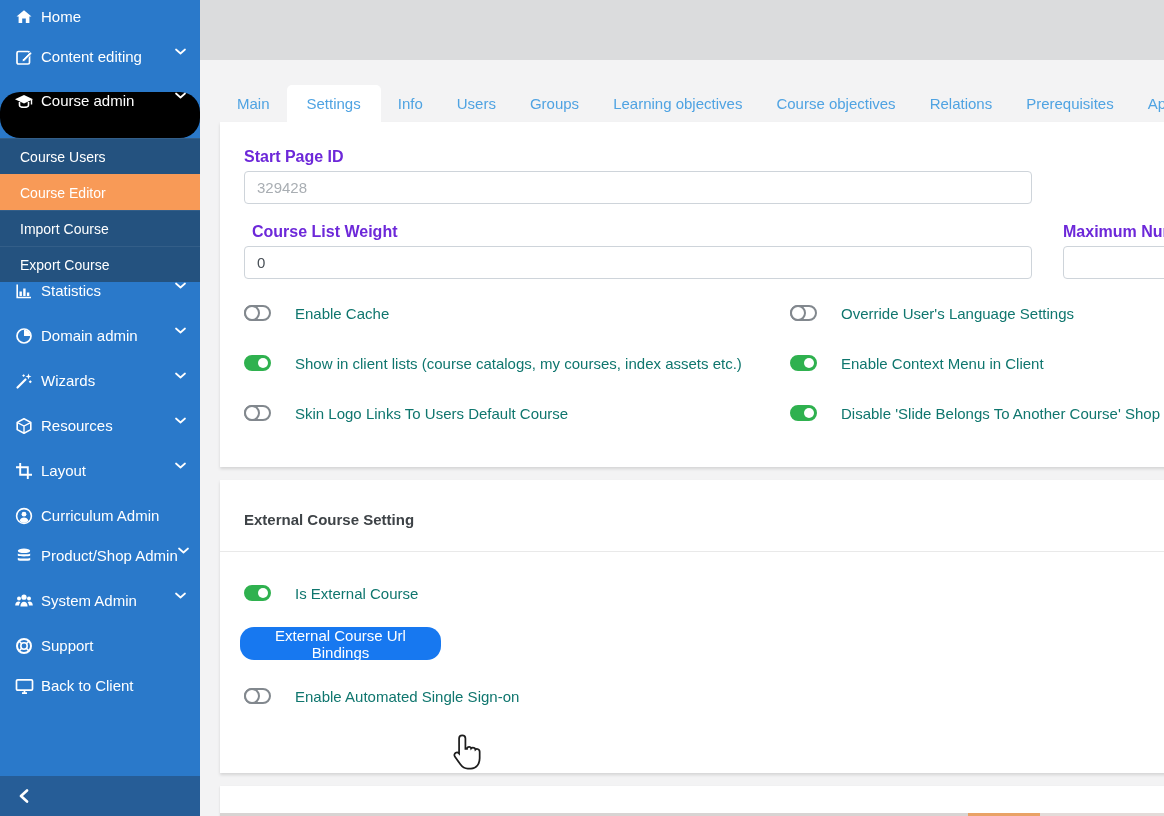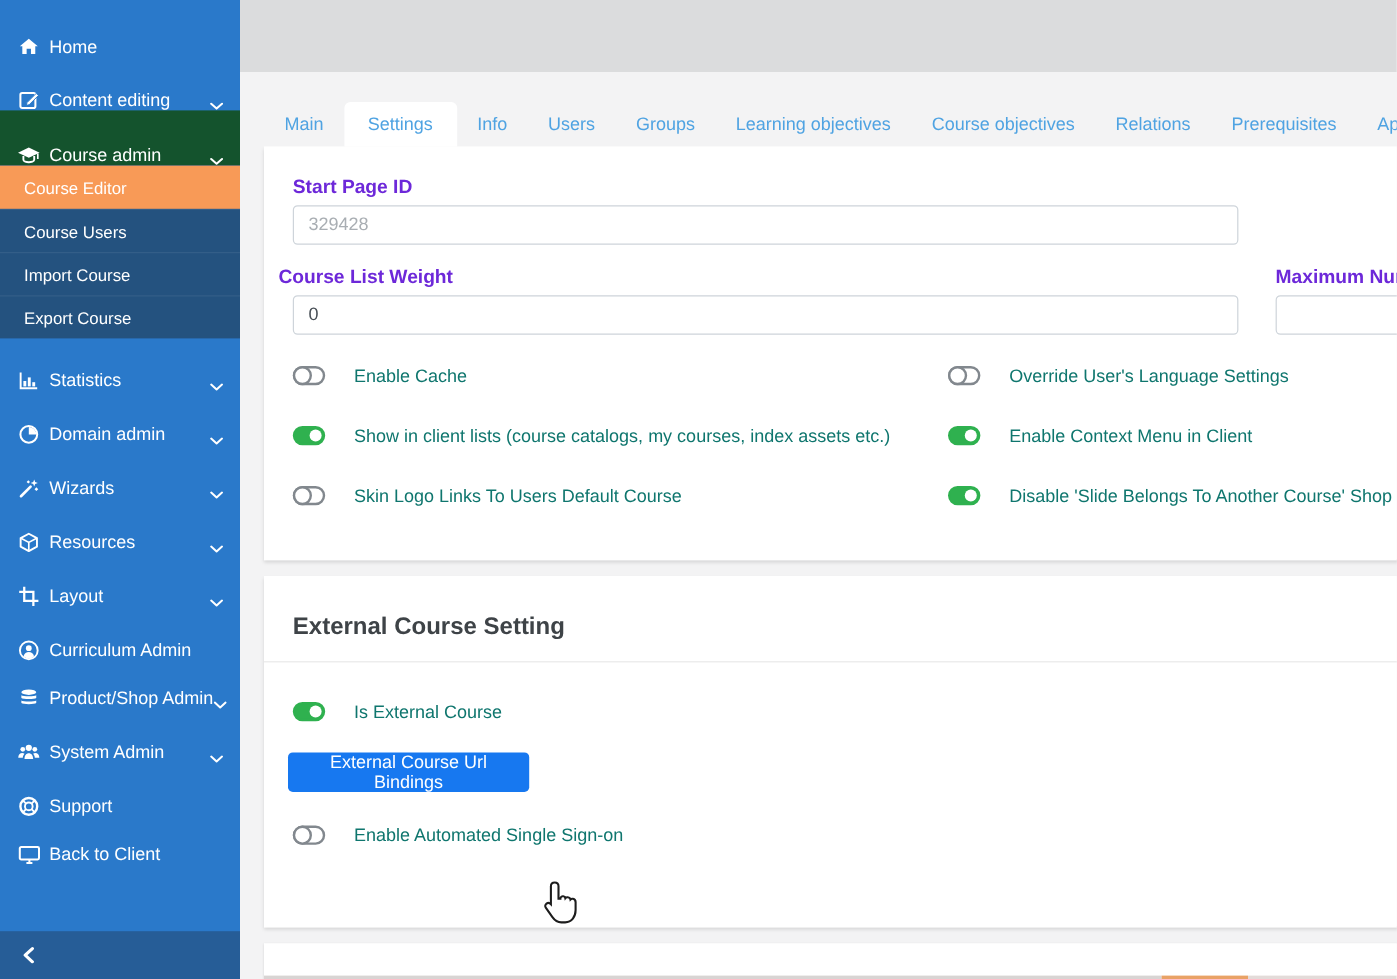--- a/index.html
+++ b/index.html
@@ -3,25 +3,25 @@
 <meta charset="utf-8">
 <style>
   html,body { margin:0; padding:0; }
   body {
     width:1164px; height:816px; position:relative; overflow:hidden;
     background:#f3f3f4; font-family:"Liberation Sans","DejaVu Sans",sans-serif;
     -webkit-font-smoothing:antialiased;
   }
   
   .sidebar { position:absolute; left:0; top:0; width:200px; height:816px; background:#2a79ca; z-index:5; }
-  .side-item { position:absolute; left:0; width:200px; height:44px; display:flex; align-items:flex-end; color:#fff; font-size:15px; cursor:pointer; }
+  .side-item { position:absolute; left:0; width:200px; height:44px; display:flex; align-items:flex-start; color:#fff; font-size:15px; cursor:pointer; }
   .side-item .ic { width:22px; margin-left:13px; margin-right:6px; display:flex; justify-content:center; align-items:center; flex:none; }
   .side-item .lbl { flex:1; white-space:nowrap; }
   .side-item .chev { margin-right:14px; flex:none; display:flex; }
-  .group-head { background:#14532d; height:46px; }
+  .group-head { background:#000000; height:46px;border-radius:20px; }
   .submenu { position:absolute; left:0; top:138px; width:200px; background:#24527f; }
   .sub-item { height:36px; display:flex; align-items:center; padding-left:20px; font-size:14px; color:#fff; cursor:pointer; border-top:1px solid rgba(255,255,255,0.07); box-sizing:border-box; white-space:nowrap; }
   .sub-item.active { background:#f89a57; border-top-color:transparent; }
   .side-bottom { position:absolute; left:0; top:776px; width:200px; height:40px; background:#265d97; display:flex; align-items:center; cursor:pointer; }
   .side-bottom .collapse-ic { margin-left:18px; display:flex; }
   
   .topband { position:absolute; left:200px; top:0; width:964px; height:60px; background:#dbdcdd; }
   
   .tabs { position:absolute; left:220px; top:85px; height:37px; display:flex; align-items:stretch; z-index:2; }
   .tab { padding:0 17px; font-size:15px; color:#4fa3e2; display:flex; align-items:center; cursor:pointer; white-space:nowrap; }
@@ -39,24 +39,24 @@
   .switch-row { position:absolute; left:0; width:100%; height:26px; }
   .cell { position:absolute; display:flex; align-items:center; height:26px; top:0; }
   .cell-left { left:24px; }
   .cell-right { left:570px; }
   .switch { position:relative; display:inline-block; width:27px; height:16px; border:2px solid #82888e; border-radius:9px; background:#fff; box-sizing:border-box; cursor:pointer; flex:none; }
   .switch .knob { position:absolute; left:-2px; top:-2px; width:16px; height:16px; border:2px solid #82888e; border-radius:50%; background:#fff; box-sizing:border-box; }
   .switch.on { background:#2fb14f; border-color:#2fb14f; }
   .switch.on .knob { left:auto; right:1px; top:1px; width:10px; height:10px; border:none; }
   .switch-label { margin-left:24px; font-size:15px; color:#0f766e; white-space:nowrap; }
   
-  .section-title { position:absolute; left:24px; top:31px; font-size:20px; font-weight:bold; color:#3e4347; }
+  .section-title { position:absolute; left:24px; top:31px; font-size:15px; font-weight:bold; color:#3e4347; }
   .divider { position:absolute; left:0; top:71px; width:100%; height:1px; background:#e9e9e9; }
   .btn { position:absolute; left:20px; height:33px; border:none; border-radius:4px; color:#fff; font-size:15px; font-family:inherit; display:flex; align-items:center; justify-content:center; cursor:pointer; }
-  #btn-url-bindings { top:147px; width:201px; background:#1778f0; }
+  #btn-url-bindings { top:147px; width:201px; background:#1778f0;border-radius:14px; }
   #btn-auth-mappings { top:231px; width:229px; background:#41b2e2; box-shadow:0 0 0 3px rgba(120,200,240,0.45); }
   
   .strip { position:absolute; top:813px; height:3px; z-index:6; }
   
   .cursor { position:absolute; left:451px; top:733px; z-index:30; pointer-events:none; }
 </style>
 </head>
 <body>
 
 <nav class="sidebar">
@@ -95,25 +95,25 @@
       </span>
     <span class="lbl">Course admin</span>
     <span class="chev">
         <svg width="11" height="7" viewBox="0 0 11 7">
           <polyline points="1,1.5 5.5,5.5 10,1.5" fill="none" stroke="#fff" stroke-width="1.7" stroke-linecap="round" stroke-linejoin="round"></polyline>
         </svg>
       </span>
   </div>
 
   <div class="submenu">
+    <div class="sub-item">
+        <span>Course Users</span>
+      </div>
     <div class="sub-item active">
         <span>Course Editor</span>
-      </div>
-    <div class="sub-item">
-        <span>Course Users</span>
       </div>
     <div class="sub-item">
         <span>Import Course</span>
       </div>
     <div class="sub-item">
         <span>Export Course</span>
       </div>
   </div>
 
   <div class="side-item" style="top:282px">
@@ -283,21 +283,21 @@
   <div class="tab">Course objectives</div>
   <div class="tab">Relations</div>
   <div class="tab">Prerequisites</div>
   <div class="tab">Apply Settings</div>
 </div>
 
 <section class="card" id="card-main">
   <label class="field-label" style="left:24px;top:26px">Start Page ID</label>
   <input class="text-input" style="left: 24px; top: 49px; width: 788px;" placeholder="329428">
 
-  <label class="field-label" style="left:12px;top:101px">Course List Weight</label>
+  <label class="field-label" style="left:32px;top:101px">Course List Weight</label>
   <input class="text-input" style="left: 24px; top: 124px; width: 788px;" value="0">
 
   <label class="field-label" style="left:843px;top:101px">Maximum Numb</label>
   <input class="text-input" style="left: 843px; top: 124px; width: 130px;">
 
   <div class="switch-row" style="top:178px">
     <div class="cell cell-left">
       <span class="switch">
           <span class="knob"></span>
         </span>

